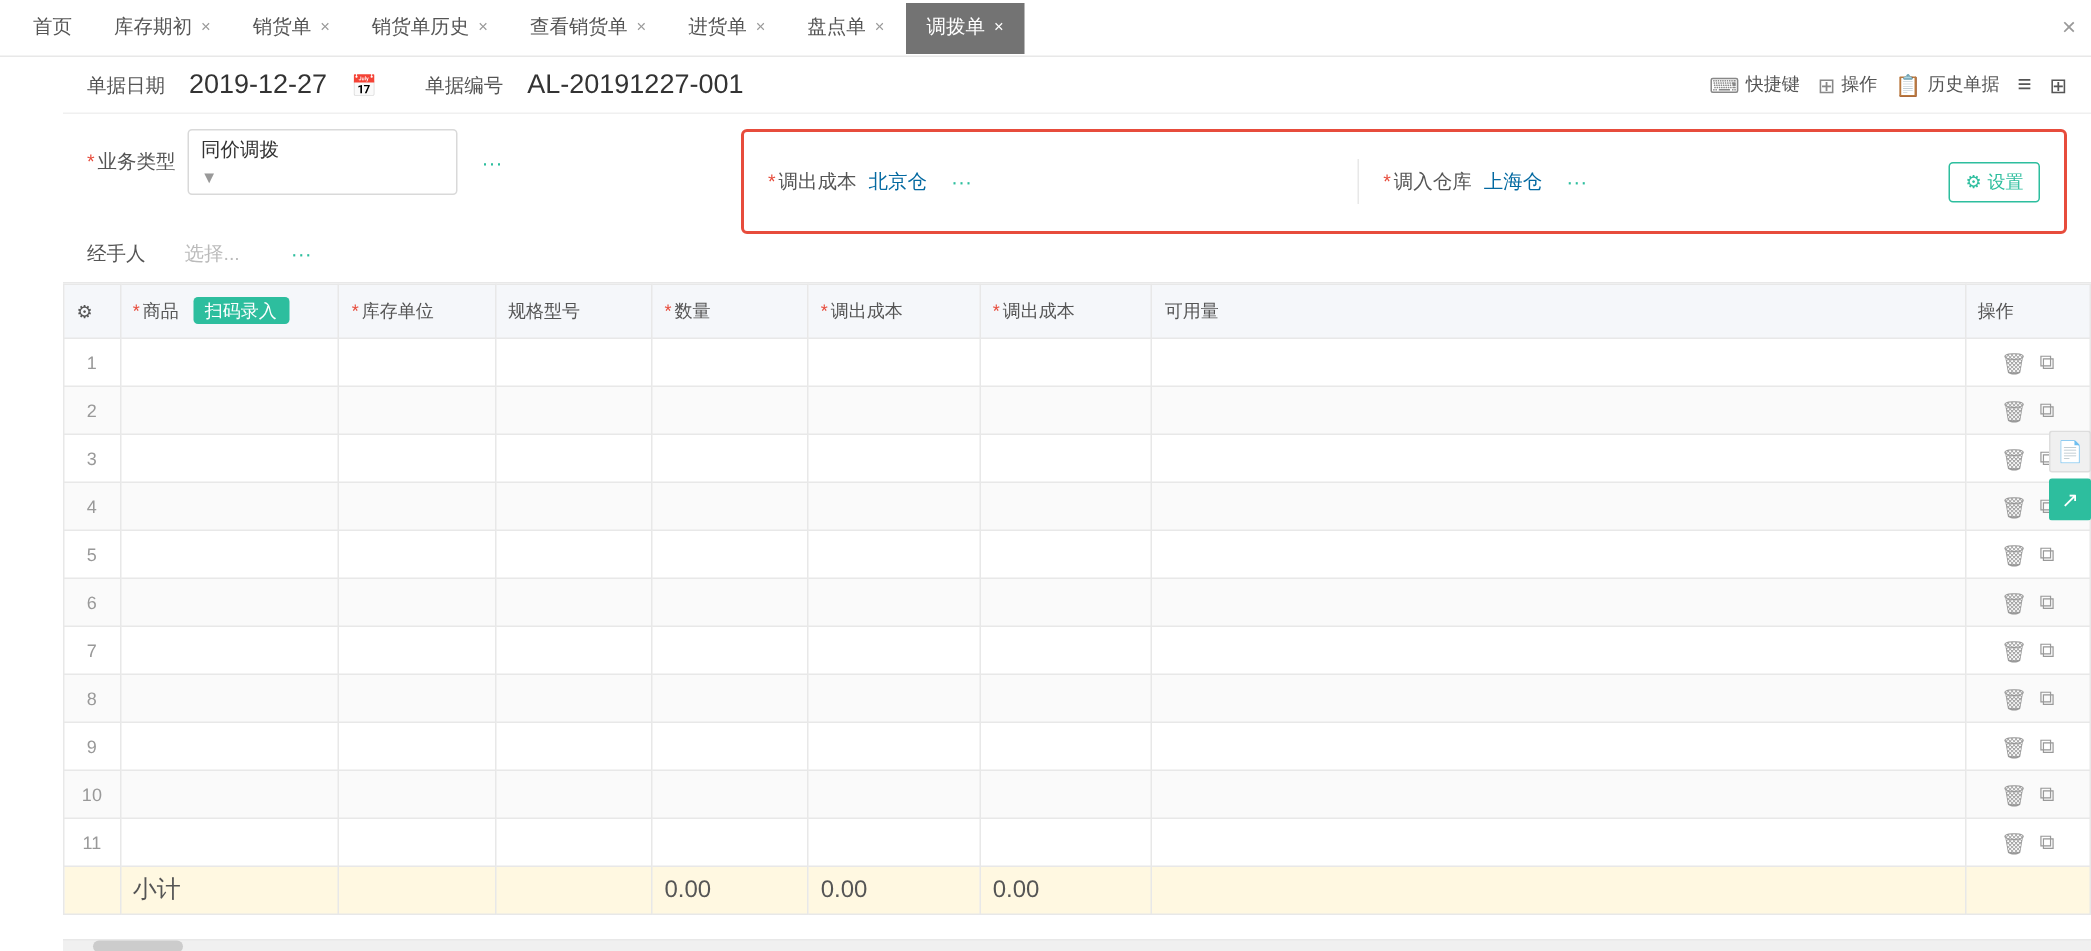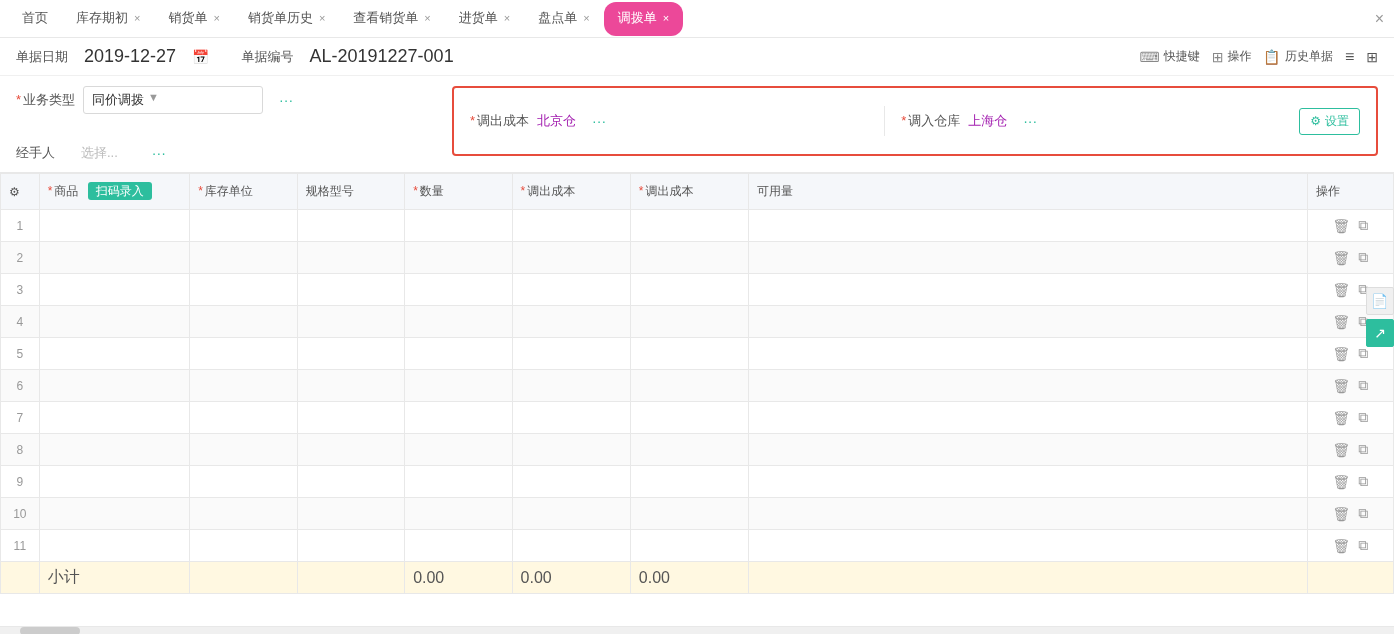--- a/index.html
+++ b/index.html
@@ -20,22 +20,22 @@
       height: 34px;
       cursor: pointer;
       font-size: 13px;
       color: #555;
       border-bottom: 2px solid transparent;
       white-space: nowrap;
       gap: 6px;
     }
     .tab-item.active {
       color: #fff;
-      background: #ec4899;
-      border-radius: 12px;
+      background: #737373;
+      border-radius: 0;
     }
     .tab-item .close-icon {
       font-size: 11px;
       color: #999;
       cursor: pointer;
     }
     .tab-item.active .close-icon {
       color: #fff;
     }
     .tab-close-btn {
@@ -84,28 +84,29 @@
       min-height: 70px;
     }
     .form-field {
       display: flex; align-items: center; gap: 8px;
     }
     .field-label {
       color: #555; font-size: 13px; white-space: nowrap;
     }
     .required-star { color: #e74c3c; margin-right: 2px; }
     .field-value {
-      color: #a21caf; font-size: 13px;
+      color: #0369a1; font-size: 13px;
     }
     .dropdown-select {
       display: flex; gap: 4px;
       border: 1px solid #d9d9d9; border-radius: 3px;
       padding: 4px 8px;
       min-width: 180px;
       cursor: pointer;
+      flex-direction: column;
     }
     .dropdown-arrow { color: #999; font-size: 11px; }
     .more-btn {
       color: #2dbe9e; cursor: pointer; font-size: 14px; margin-left: 8px;
     }
     .warehouse-item {
       display: flex; align-items: center; gap: 8px; flex: 1;
     }
     .warehouse-separator {
       width: 1px; background: #e8e8e8; height: 30px; margin: 0 16px;
@@ -186,20 +187,21 @@
       border-radius: 2px;
     }
     .right-tool-btn.green {
       background: #2dbe9e; color: #fff; border-color: #2dbe9e;
     }
 
     .main-content {
       display: flex; flex-direction: column;
       height: calc(634px - 38px);
       overflow: hidden;
+      padding-left: 42px;
     }
 
     .scrollbar-row {
       height: 8px; background: #f0f0f0; border-top: 1px solid #e8e8e8;
     }
     .scrollbar-thumb {
       height: 8px; width: 60px; background: #ccc; border-radius: 4px; margin-left: 20px;
     }
   </style>
 </head>

